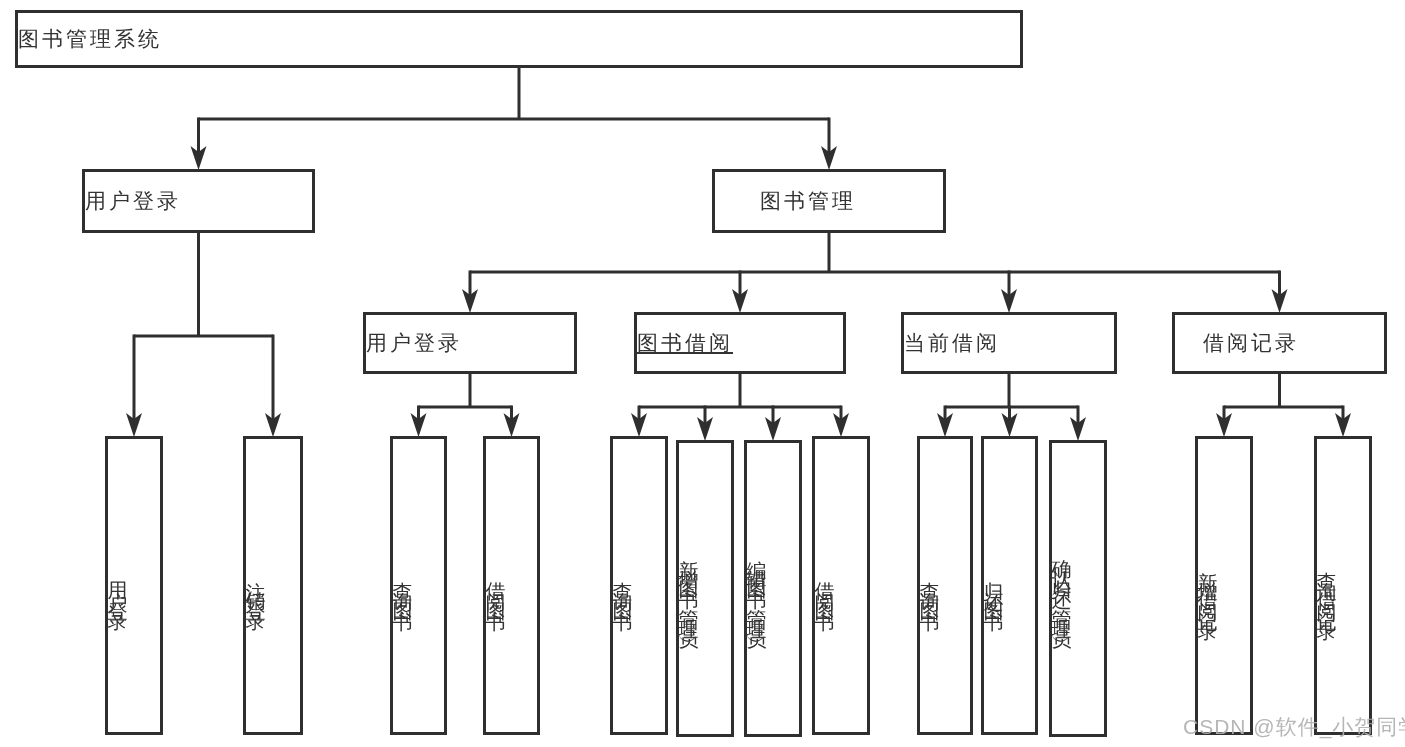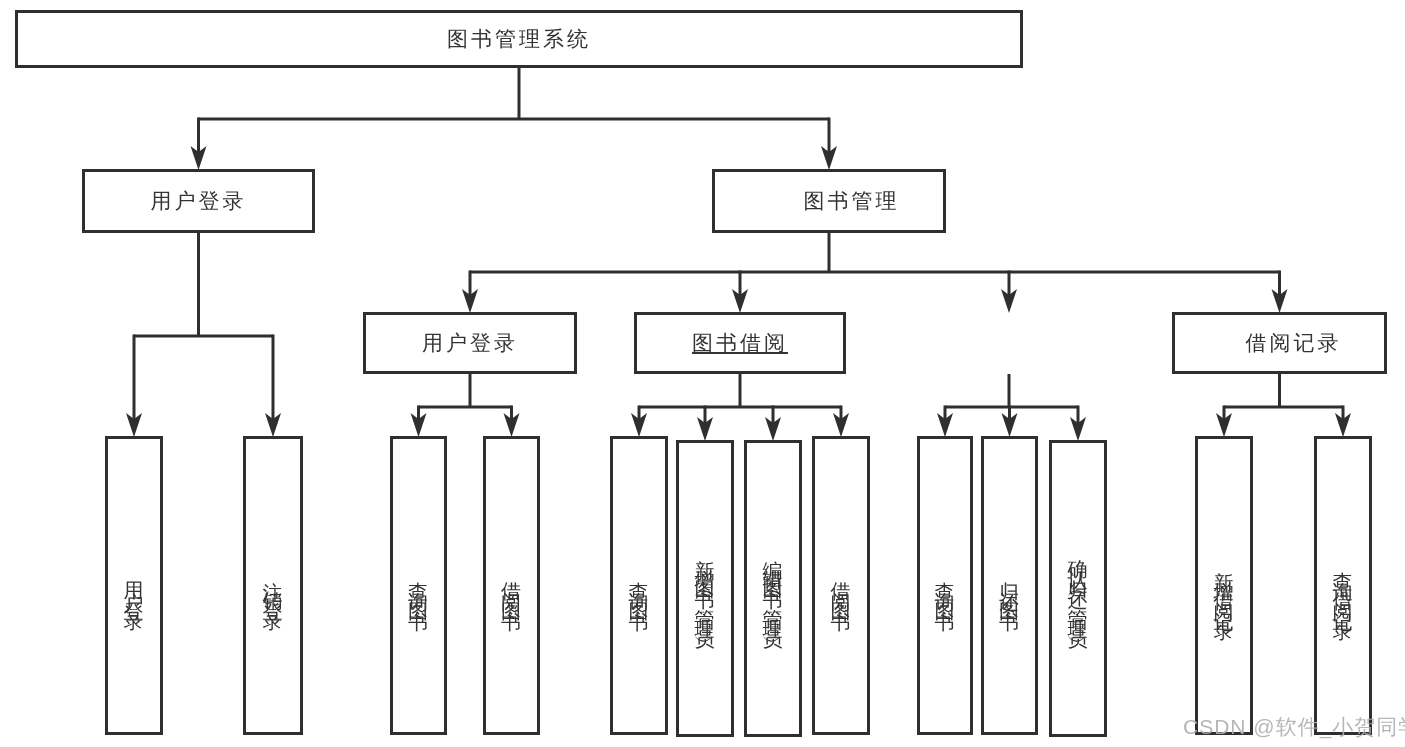--- a/index.html
+++ b/index.html
@@ -27,21 +27,21 @@
     width: 1405px;
     height: 747px;
     z-index: 1;
   }
   .node {
     position: absolute;
     background: var(--fill);
     border: 3px solid var(--border);
     display: flex;
     align-items: center;
-    justify-content: center;
+    justify-content: flex-start;
     z-index: 2;
     color: var(--text);
   }
   .node .lbl-h {
     font-size: 21px;
     letter-spacing: 3px;
     white-space: nowrap;
     color: var(--text);
   }
   .node .lbl-v {
@@ -138,20 +138,23 @@
     </div>
     <div class="node" style="left: 243px; top: 436px; width: 60px; height: 299px;">
       <span class="lbl-v">注销登录</span>
     </div>
     <div class="node" style="left: 363px; top: 312px; width: 214px; height: 62px;">
       <span class="lbl-h">用户登录</span>
     </div>
     <div class="node" style="left: 634px; top: 312px; width: 212px; height: 62px; text-decoration: underline;">
       <span class="lbl-h">图书借阅</span>
     </div>
+    <div class="node" style="left: 901px; top: 312px; width: 216px; height: 62px;">
+      <span class="lbl-h">当前借阅</span>
+    </div>
     <div class="node" style="left: 1172px; top: 312px; width: 215px; height: 62px; padding-left: 28px;">
       <span class="lbl-h">借阅记录</span>
     </div>
     <div class="node" style="left: 390px; top: 436px; width: 57px; height: 299px;">
       <span class="lbl-v">查询图书</span>
     </div>
     <div class="node" style="left: 483px; top: 436px; width: 57px; height: 299px;">
       <span class="lbl-v">借阅图书</span>
     </div>
     <div class="node" style="left: 610px; top: 436px; width: 58px; height: 299px;">

